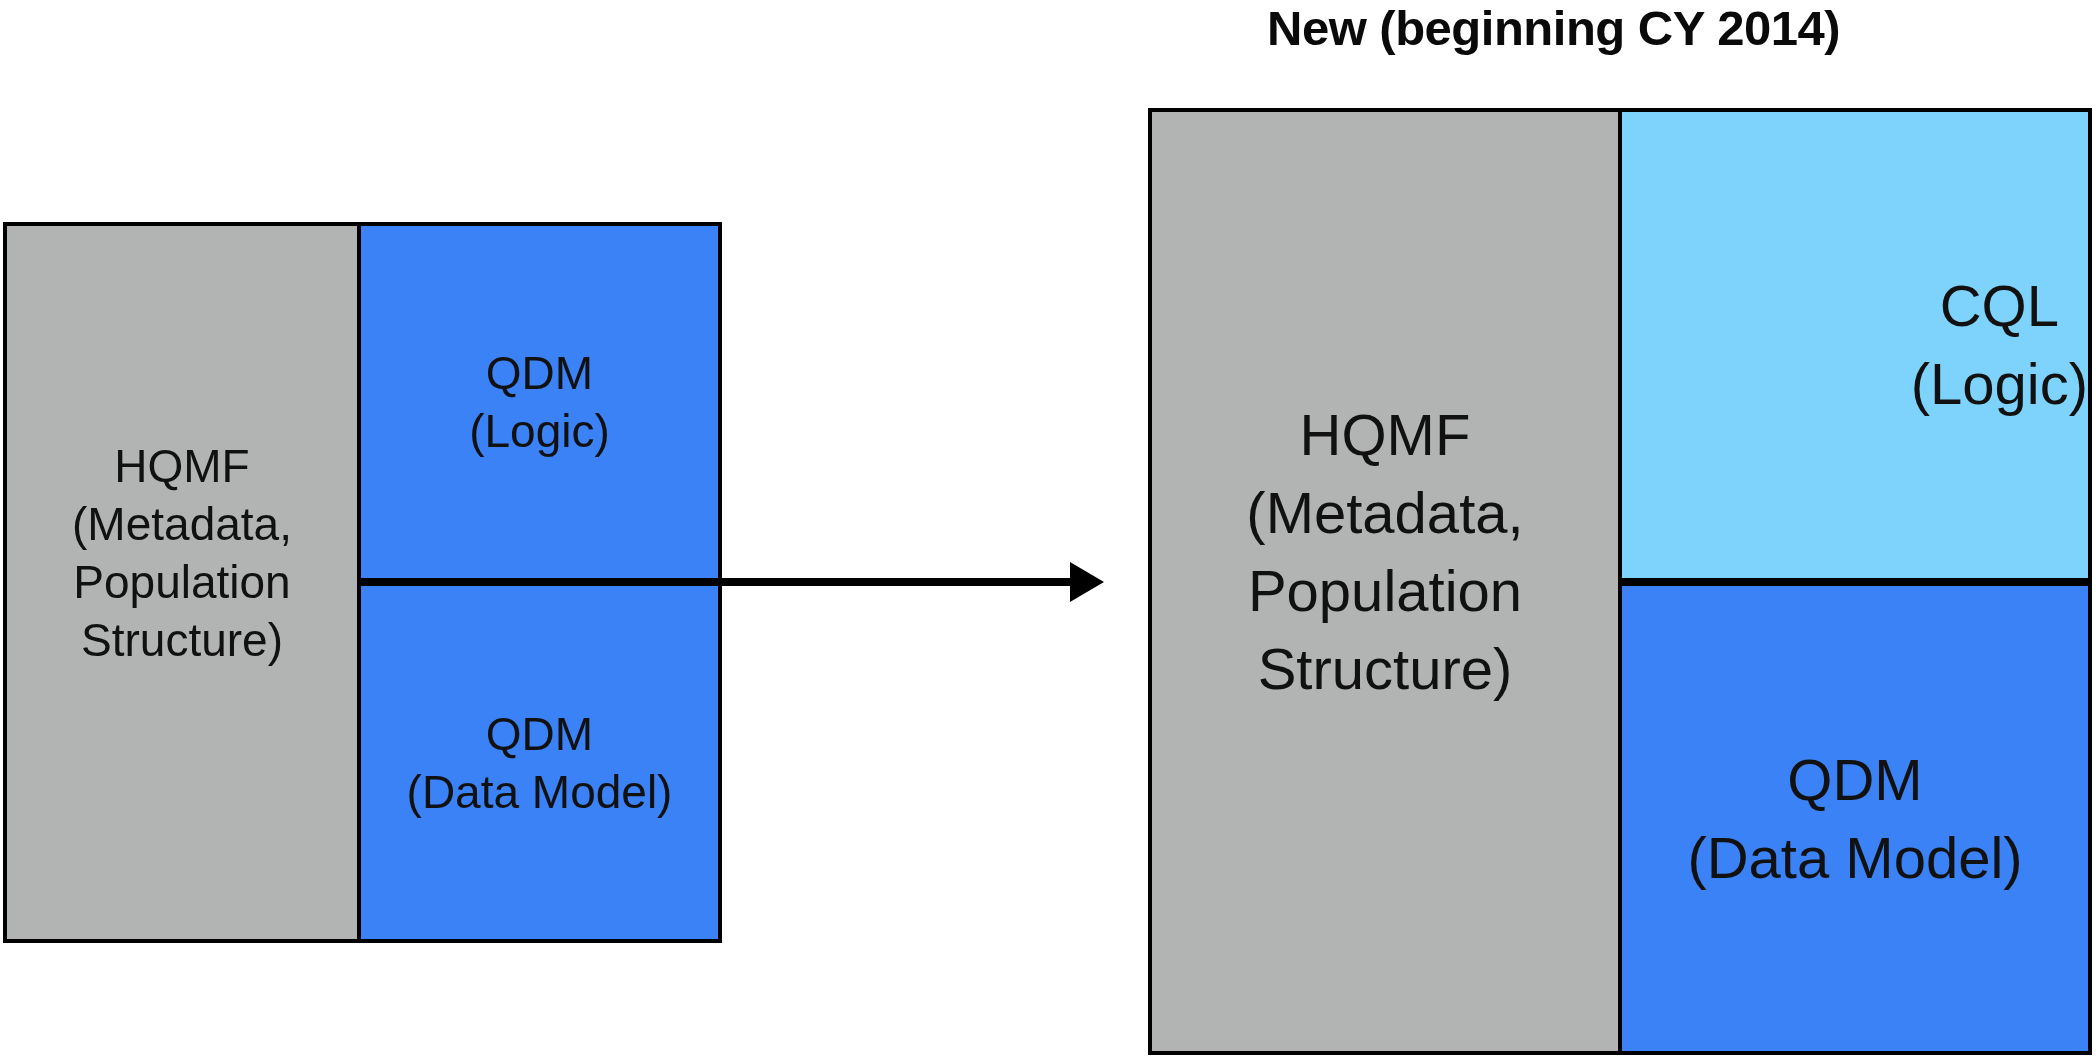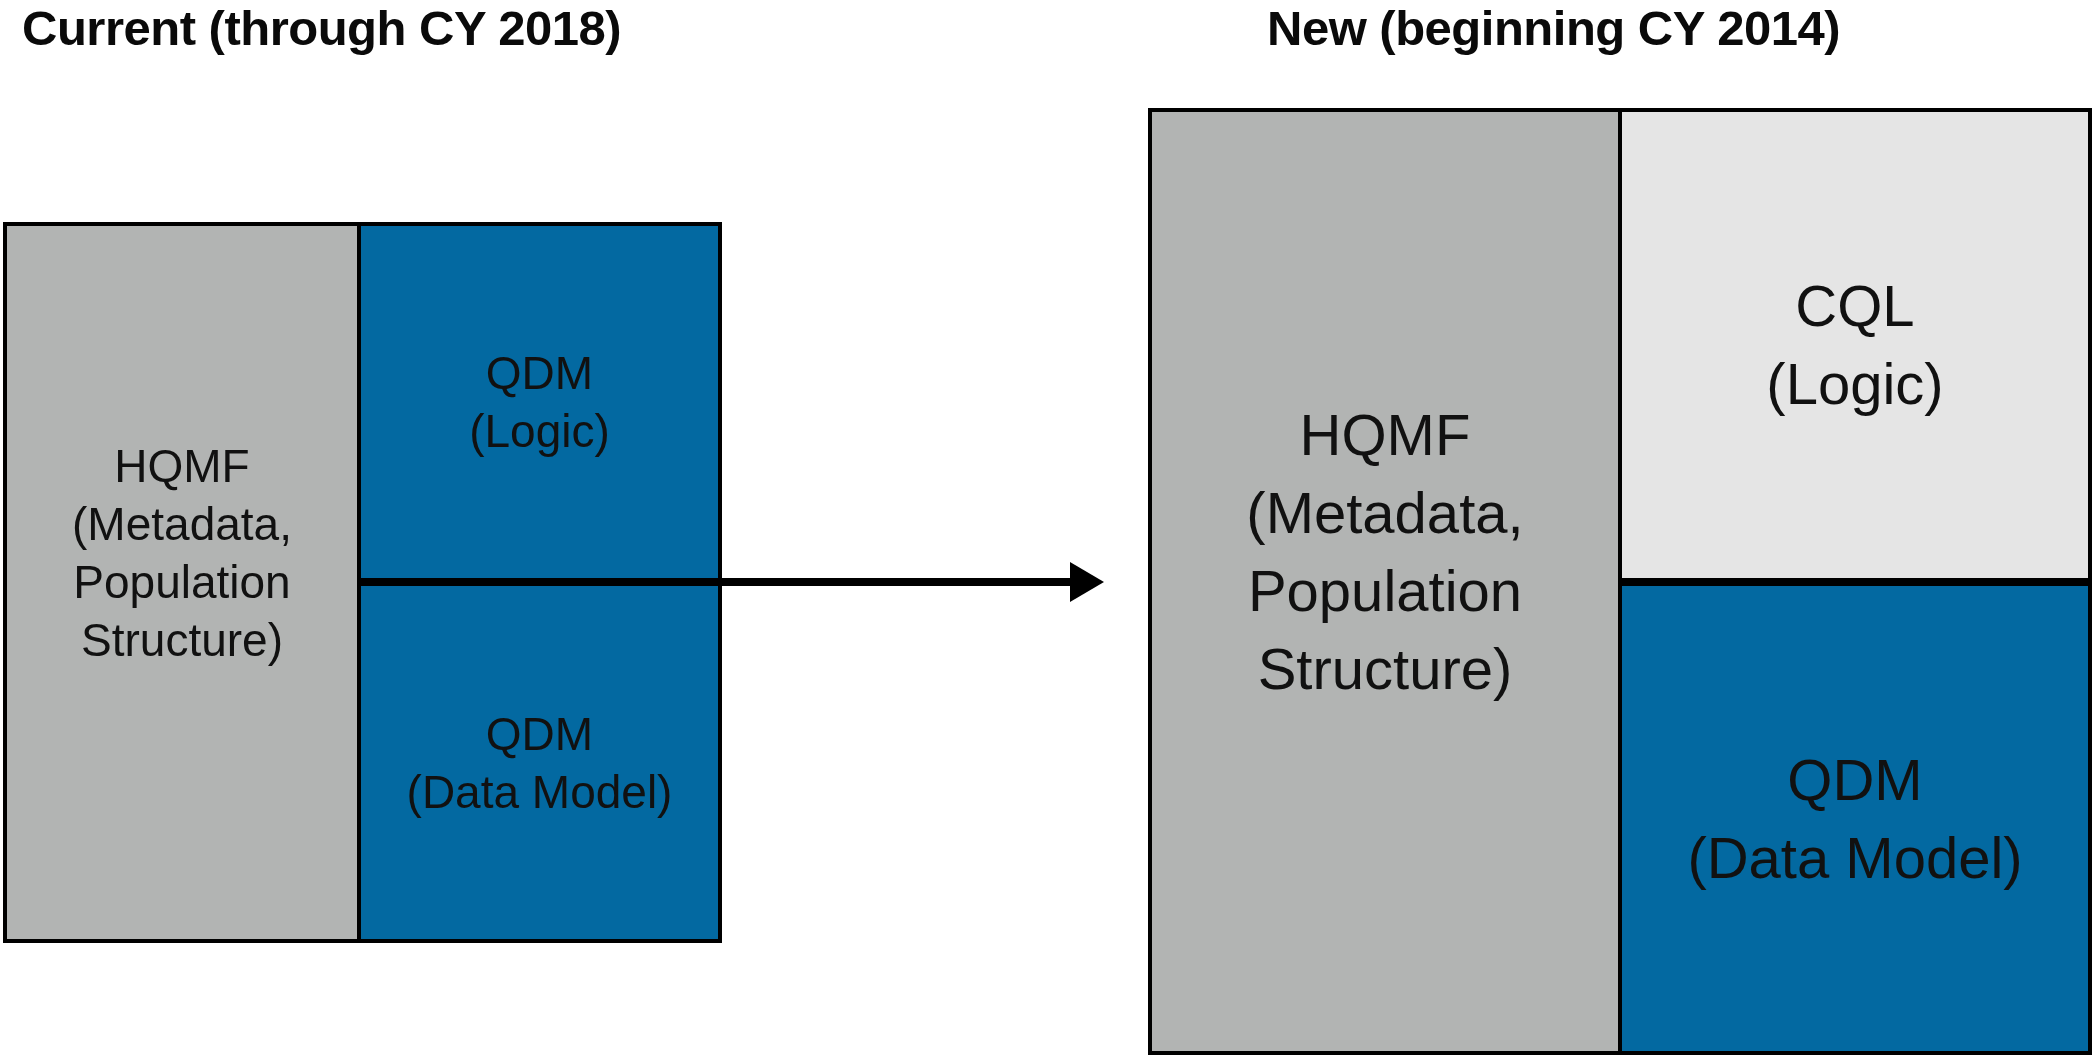--- a/index.html
+++ b/index.html
@@ -39,22 +39,22 @@
   .box-new     { left: 1148px; top: 108px; width: 944px; height: 947px; }
 
   .cell {
     display: flex;
     align-items: center;
     justify-content: center;
     text-align: center;
     box-sizing: border-box;
   }
   .gray-cell   { background: #b2b4b3; border-right: 4px solid #000000; }
-  .green-cell  { background: #0369a1; }
-  .yellow-cell { background: #e5e5e5; }
+  .green-cell  { background: #3b82f6; }
+  .yellow-cell { background: #7dd3fc; justify-content: flex-end; }
 
   .box-current .gray-cell { width: 354px; }
   .box-new     .gray-cell { width: 470px; }
 
   .split-col {
     flex: 1;
     display: flex;
     flex-direction: column;
   }
   .box-current .cell-top { height: 352px; }
@@ -101,21 +101,20 @@
     border-top: 20px solid transparent;
     border-bottom: 20px solid transparent;
     border-left: 34px solid #000000;
   }
 </style>
 </head>
 <body>
 
 <div class="canvas">
 
-  <div class="title title-left">Current (through CY 2018)</div>
 
   <div class="title title-right">New (beginning CY 2014)</div>
 
   <div class="box box-current">
     <div class="cell gray-cell hqmf-nudge">
       <span class="cell-label">HQMF
 (Metadata,
 Population
 Structure)</span>
     </div>

